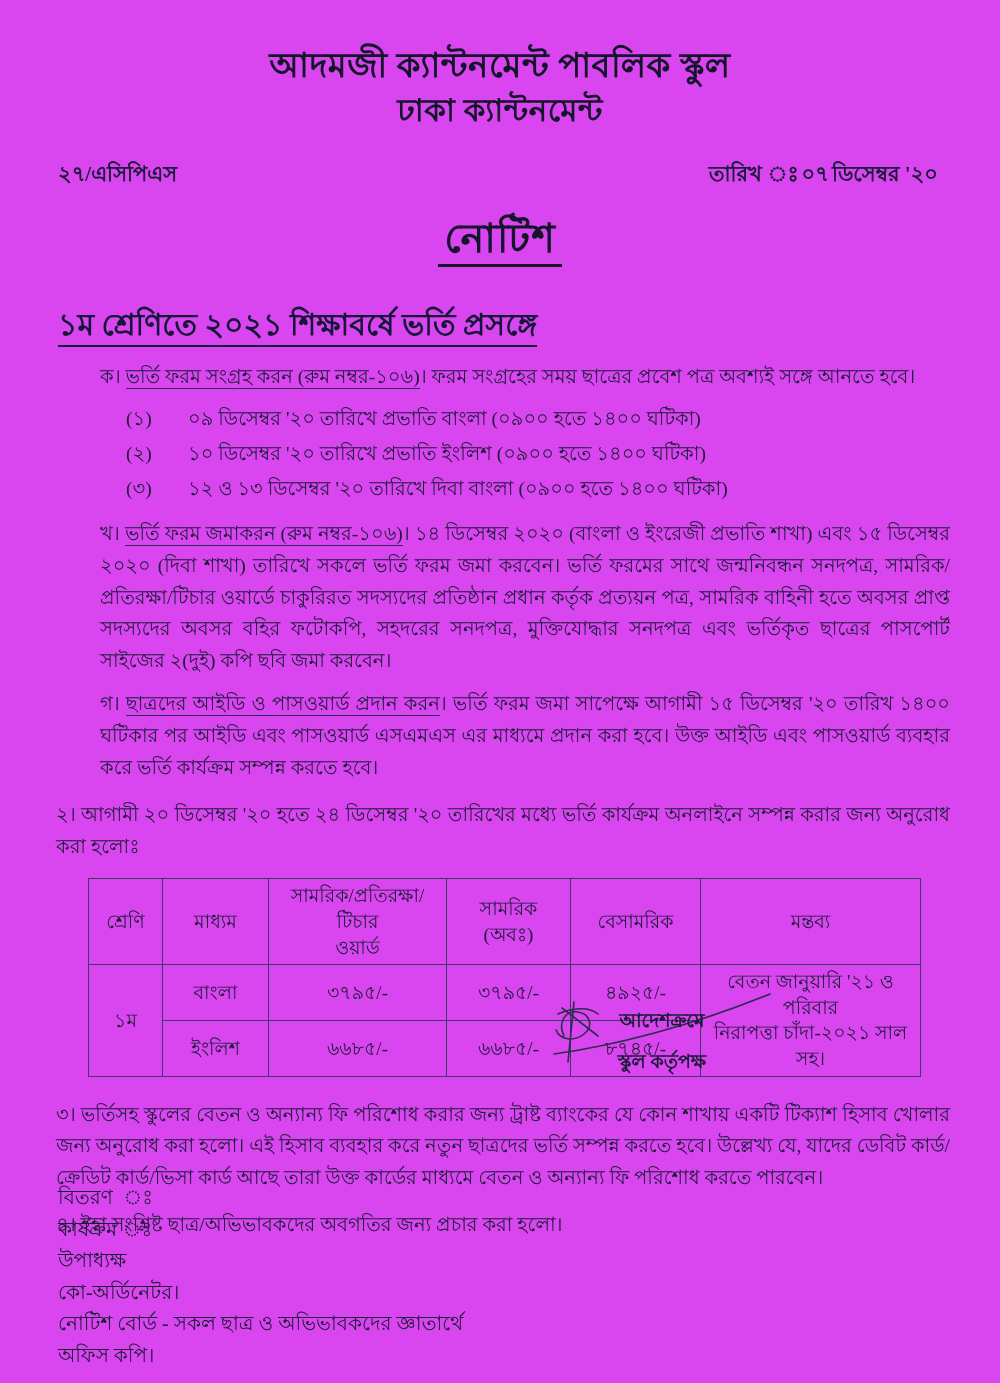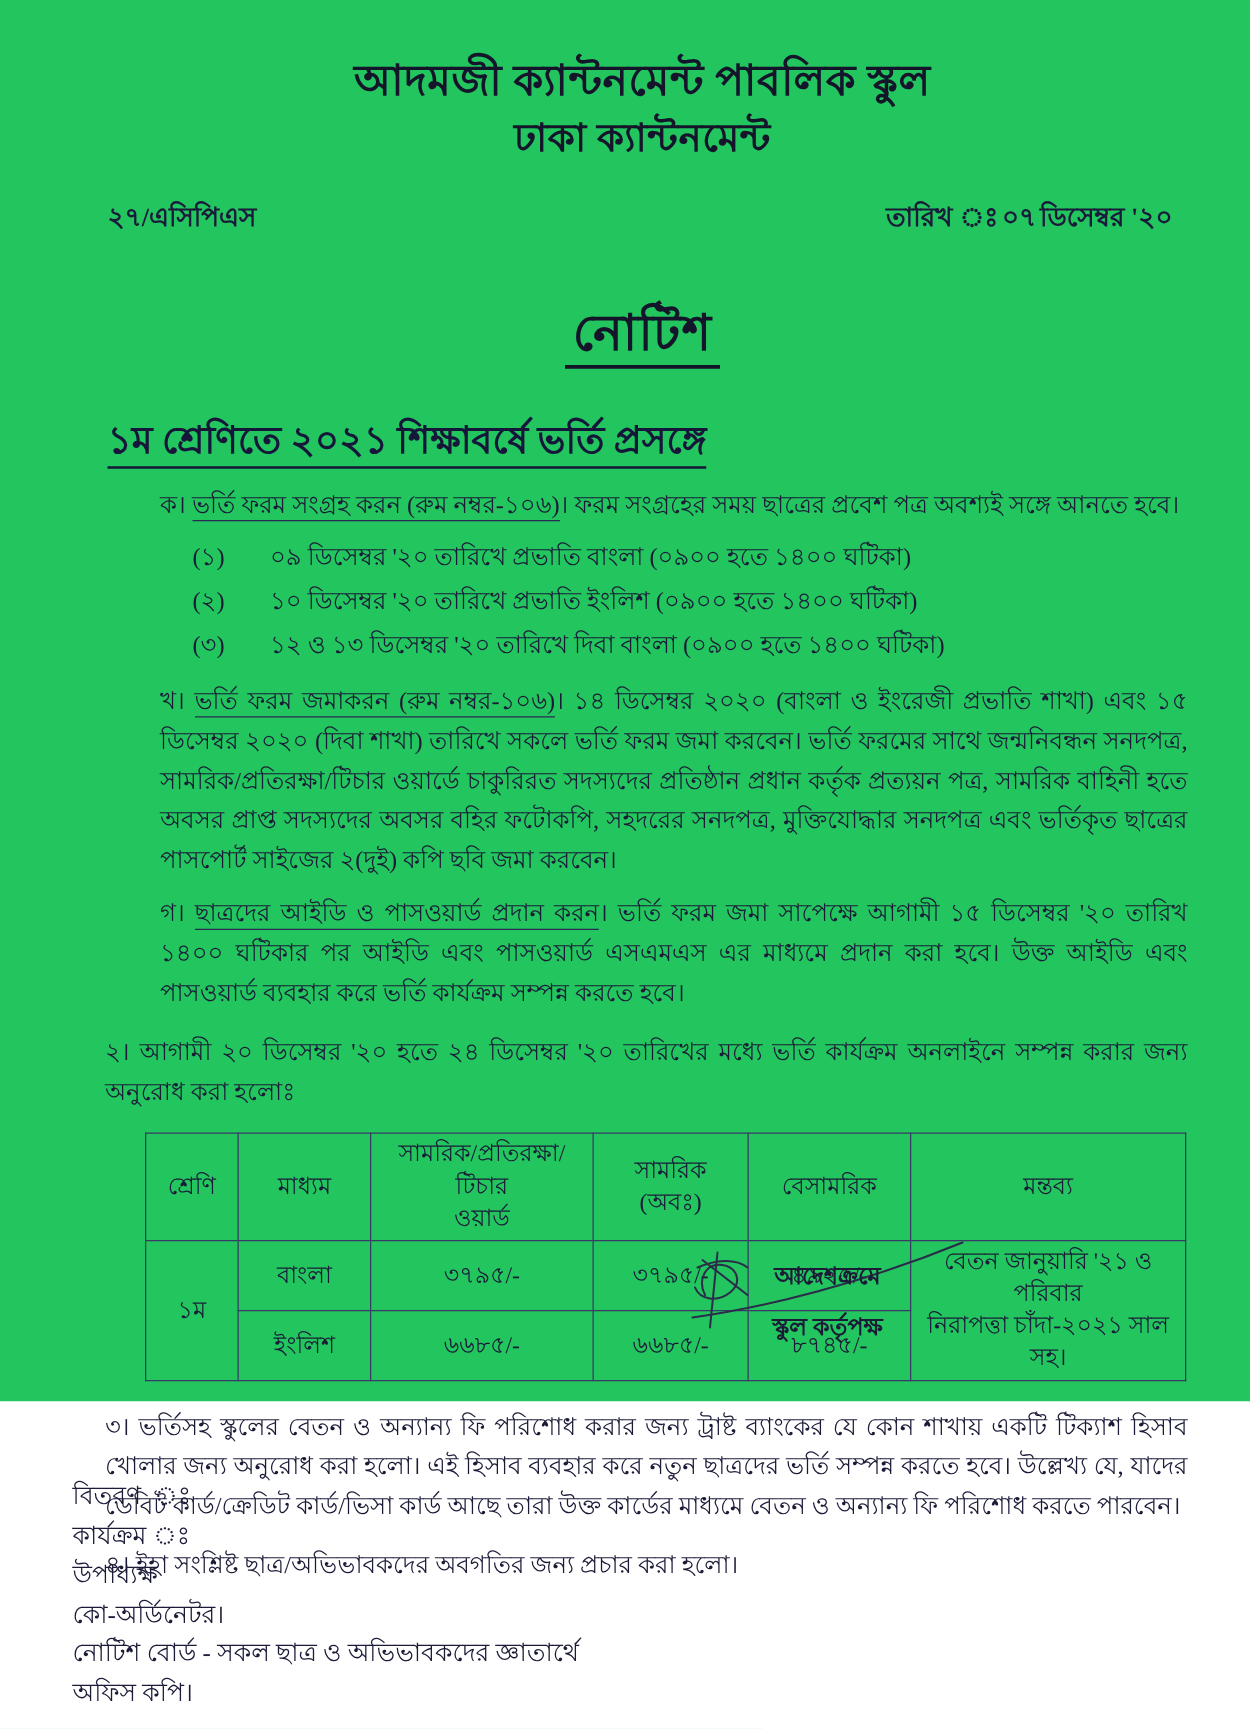--- a/index.html
+++ b/index.html
@@ -11,24 +11,23 @@
     width: 1000px;
     height: 1383px;
     font-family: "Liberation Serif", "DejaVu Serif", serif;
     color: #1a1a2e;
     position: relative;
     overflow: hidden;
   }
   .page {
     position: relative;
     width: 1000px;
-    height: 1121px;
-    background: #22c55e;
+    height: 1383px;
+    background: #d946ef;
     box-sizing: border-box;
-    padding-left: 28px;
   }
 
   
   .school-header {
     text-align: center;
     padding-top: 44px;
   }
   .school-name {
     font-size: 34px;
     font-weight: 700;
@@ -76,21 +75,20 @@
   }
   .notice-title {
     display: inline-block;
     font-size: 40px;
     font-weight: 700;
     letter-spacing: 1px;
     border-bottom: 3px solid #14142b;
     padding: 0 6px 3px 6px;
     line-height: 1.1;
     color: #14142b;
-    margin-top: 28px;
   }
 
   
   .subject-wrap {
     margin-top: 40px;
     padding-left: 58px;
   }
   .subject {
     display: inline-block;
     font-size: 30px;

